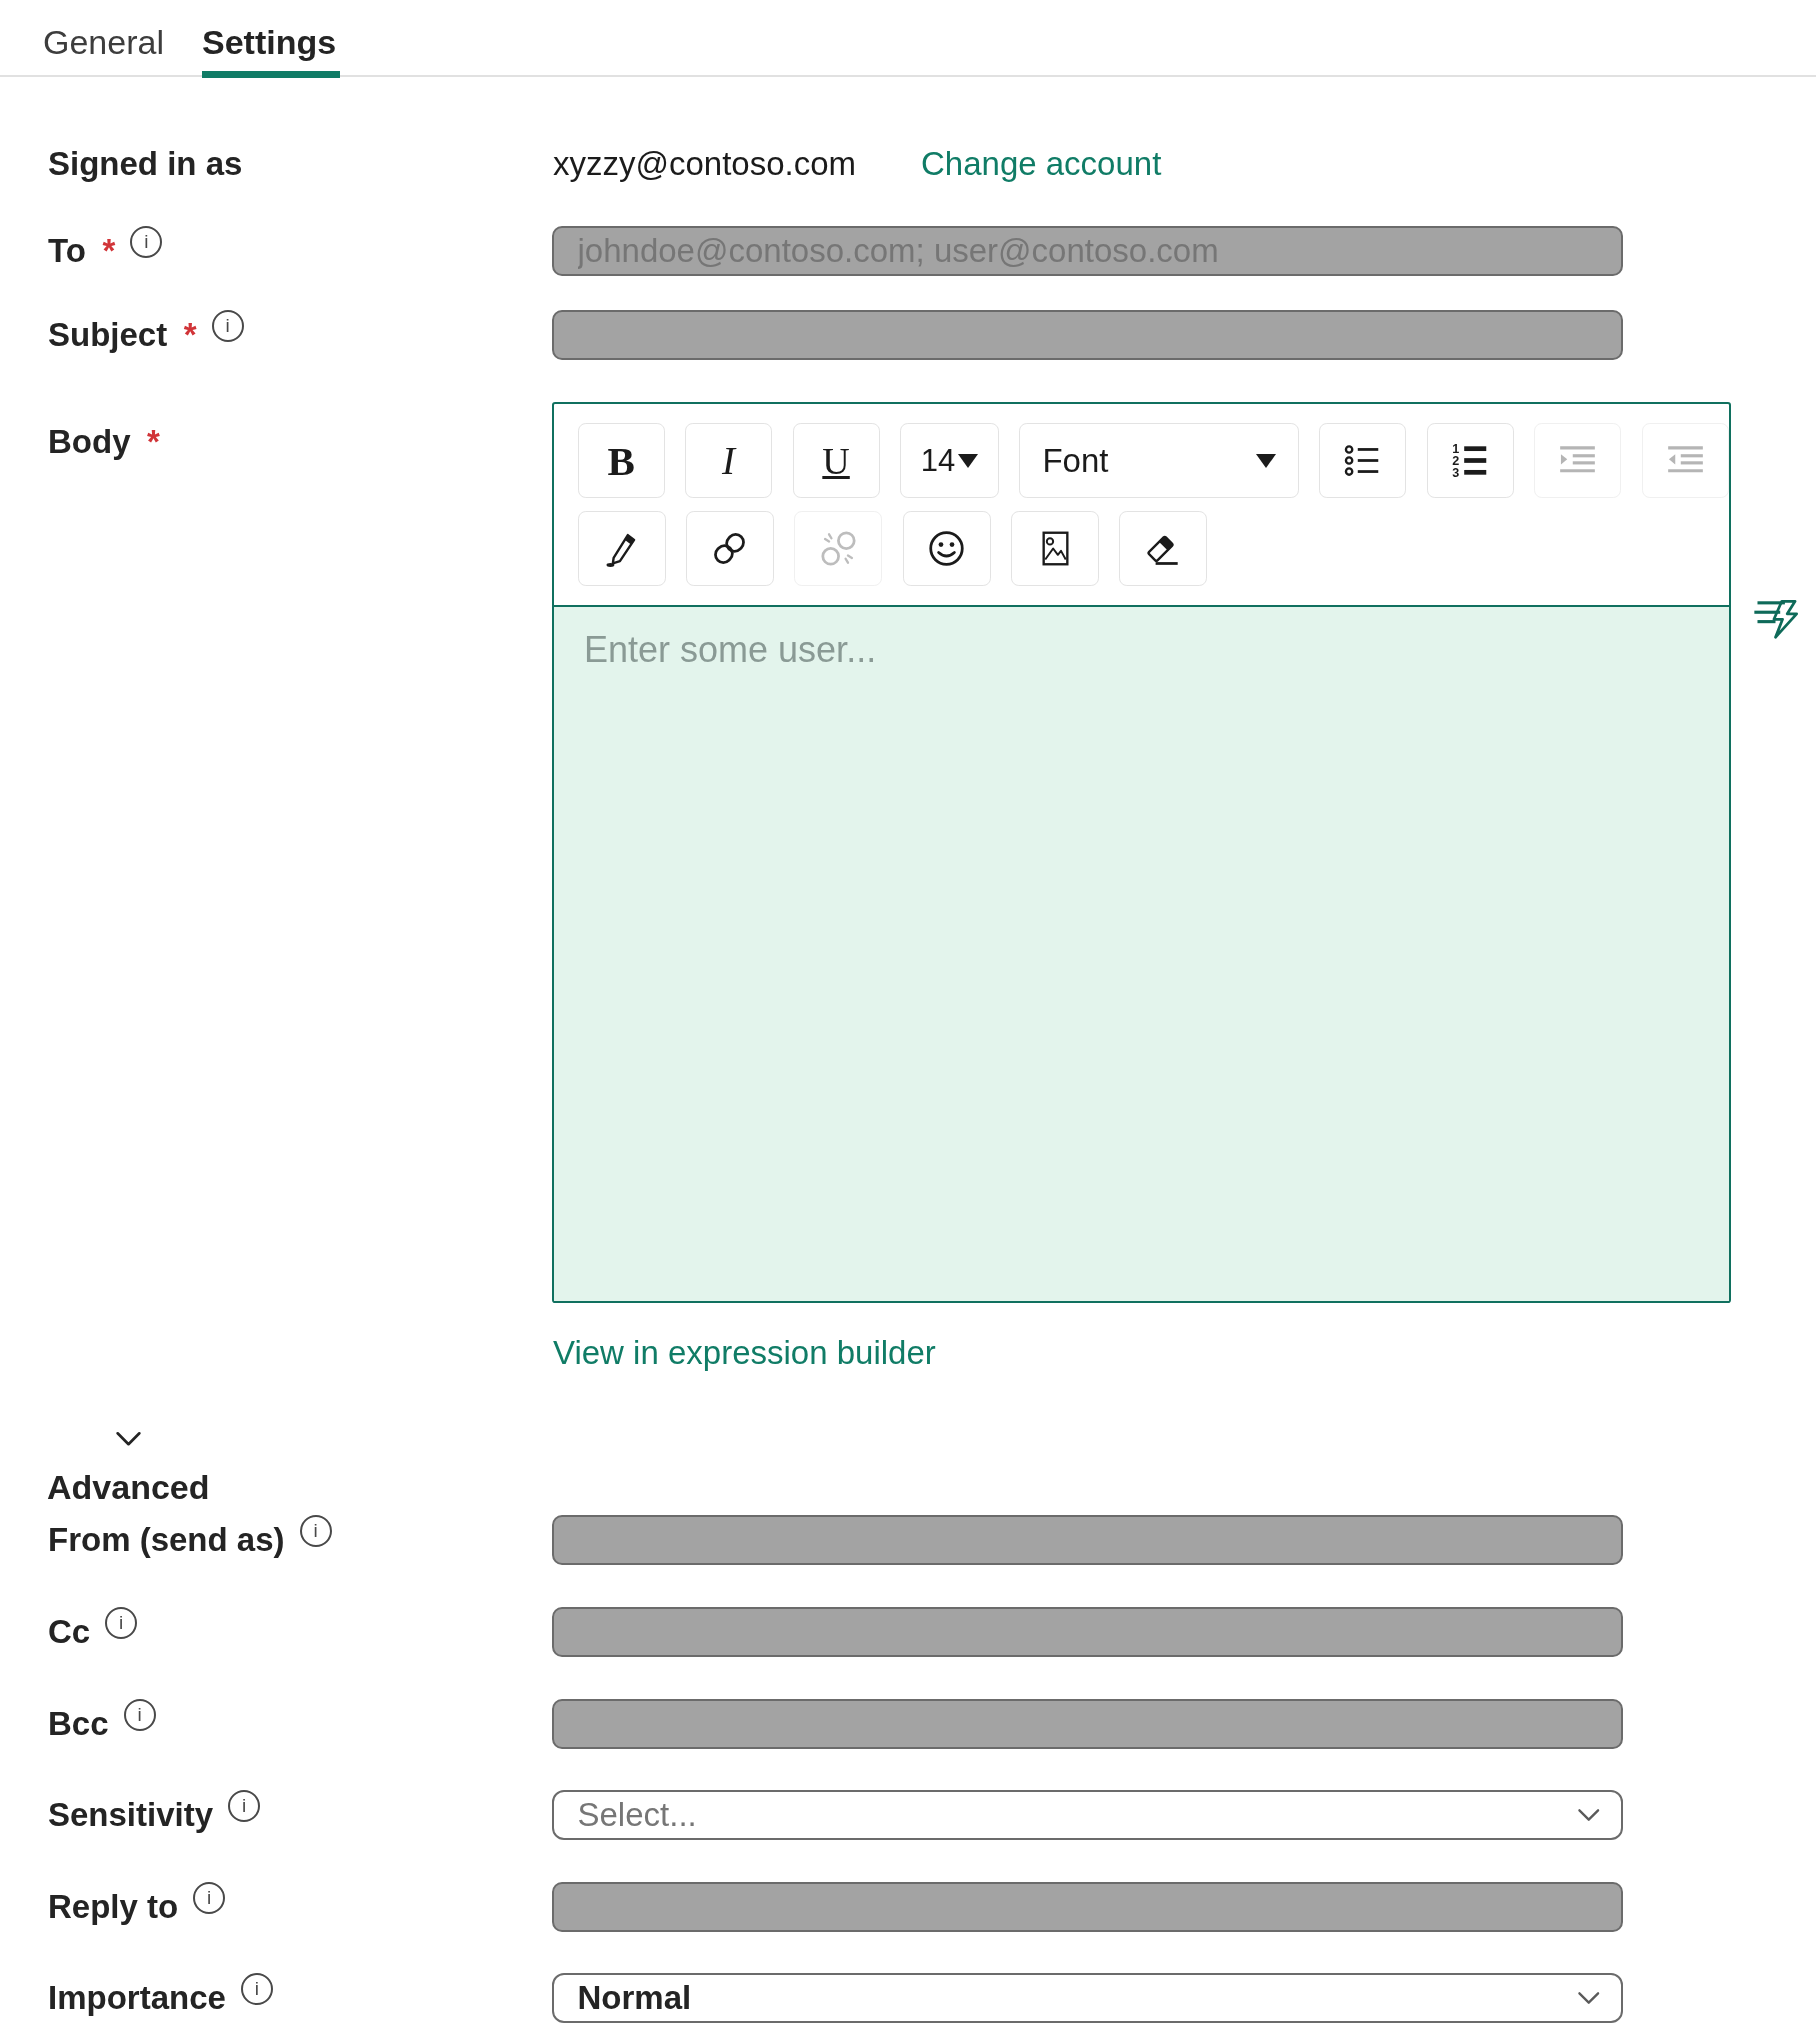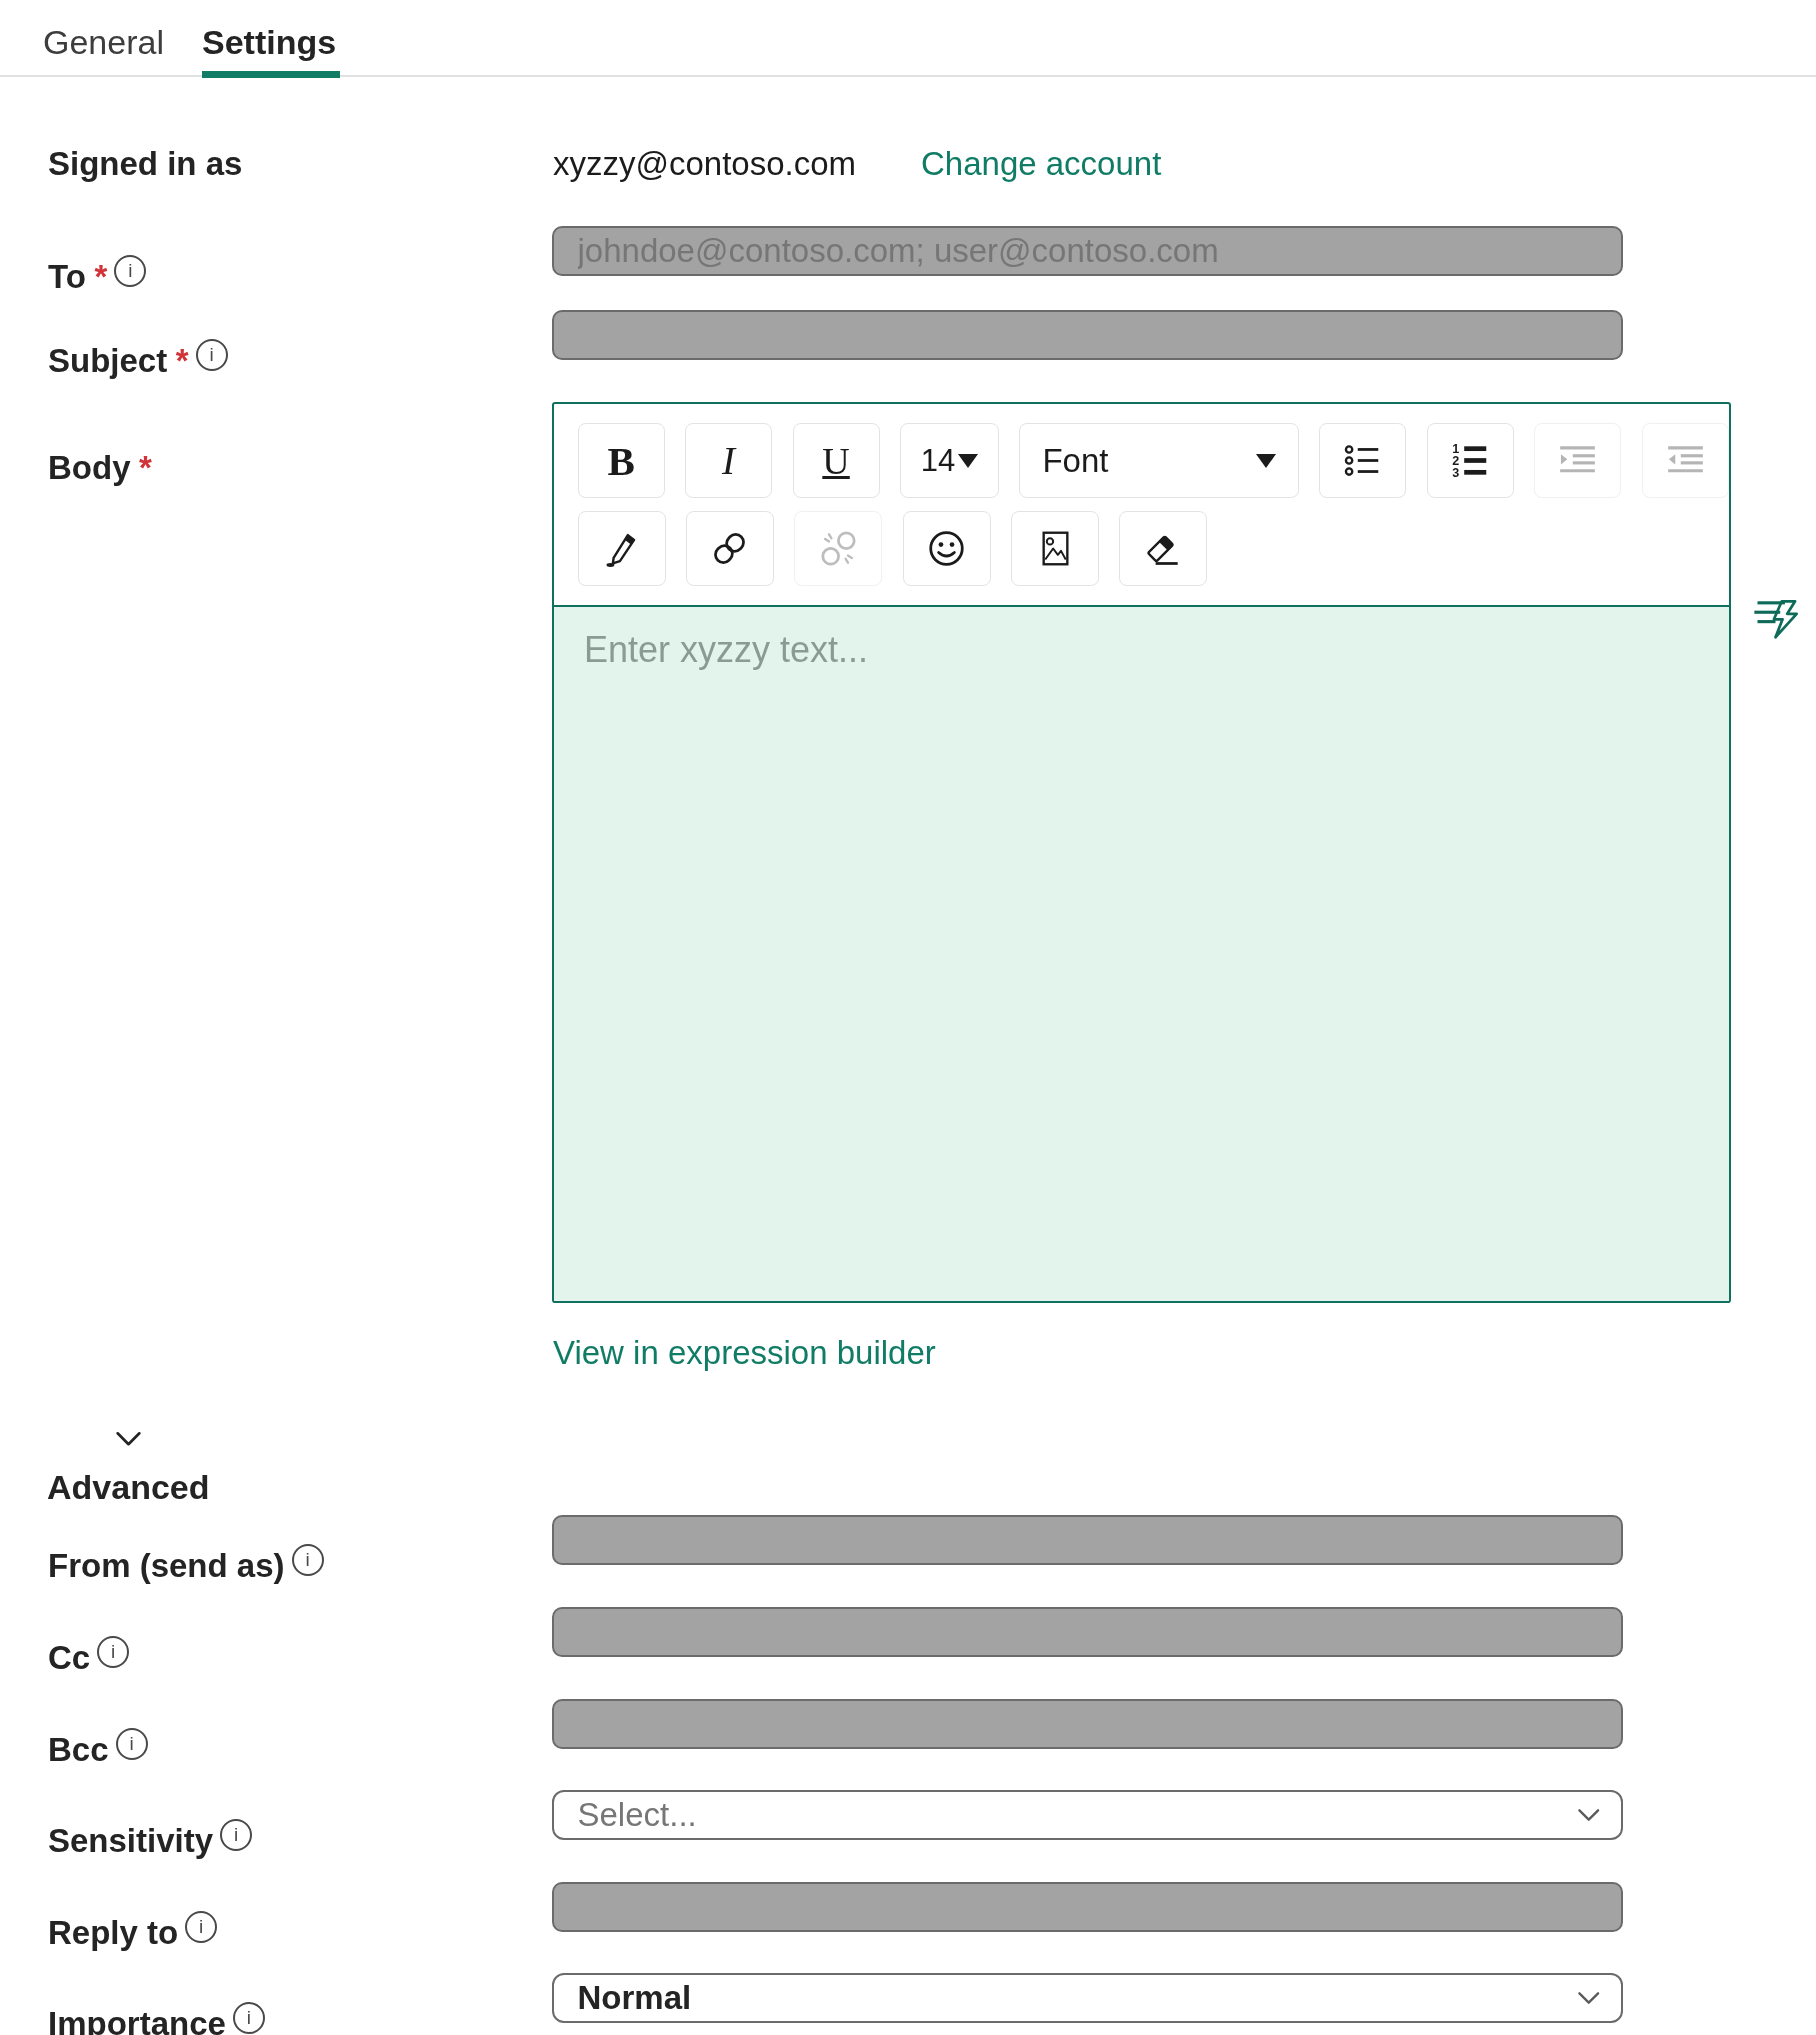--- a/index.html
+++ b/index.html
@@ -9,22 +9,22 @@
   
   .tabs{position:absolute;top:0;left:0;width:100%;height:78px;}
   .tab{position:absolute;top:11px;font-size:34px;line-height:47px;cursor:pointer;background:none;border:none;padding:0;font-family:inherit;margin-top:8px;}
   .tab-general{left:43px;font-weight:400;color:#3d3d3d;}
   .tab-settings{left:202px;font-weight:600;color:#242424;}
   .tabs-divider{position:absolute;top:75px;left:0;width:100%;height:2.3px;background:#e1e1e1;}
   .tab-underline{position:absolute;top:71px;left:202px;width:138px;height:7px;background:#107c66;z-index:2;}
 
   
   .row{position:absolute;left:0;width:100%;}
-  .flabel{position:absolute;left:48px;display:flex;align-items:flex-end;gap:7px;
-          font-size:33px;font-weight:600;color:#242424;height:50px;white-space:nowrap;margin-top:20px;}
+  .flabel{position:absolute;left:48px;display:flex;align-items:center;gap:15px;
+          font-size:33px;font-weight:600;color:#242424;height:50px;white-space:nowrap;}
   .req{color:#d13438;font-weight:600;font-size:33px;margin-left:1.6px;}
   .info{display:inline-flex;align-items:center;justify-content:center;width:28px;height:28px;
         border:2px solid #494949;border-radius:50%;font-size:19px;font-weight:400;color:#494949;
         position:relative;top:-9.4px;flex:0 0 auto;cursor:default;}
   .tinput{position:absolute;left:552px;width:1071px;height:50px;box-sizing:border-box;
           border:2px solid #6b6b6b;border-radius:10px;padding:0 23.5px;font-size:33px;
           font-family:inherit;color:#242424;background:#a3a3a3;}
   .tinput::placeholder{color:#767676;opacity:1;}
   .tselect{position:absolute;left:552px;width:1071px;height:50px;box-sizing:border-box;
            border:2px solid #6b6b6b;border-radius:12px;padding:0 20.4px 0 23.5px;font-size:33px;
@@ -231,21 +231,21 @@
             <g transform="rotate(-45 24 24)">
               <rect x="6" y="17" width="30" height="15" rx="2" fill="none" stroke="#1b1b1b" stroke-width="3"></rect>
               <rect x="26" y="17" width="10" height="15" fill="#1b1b1b"></rect>
             </g>
             <line x1="16" y1="45" x2="44" y2="45" stroke="#1b1b1b" stroke-width="3.5"></line>
           </svg>
         </button>
       </div>
     </div>
     <div class="rte-body">
-      <span class="rte-ph">Enter xyzzy text...</span>
+      <span class="rte-ph">Enter some user...</span>
     </div>
   </div>
 
   <div class="bolt">
     <svg width="47" height="47" viewBox="0 0 60 60">
       <g stroke="#0e6a59" stroke-width="4">
         <line x1="7" y1="10" x2="42" y2="10"></line>
         <line x1="3" y1="22" x2="36" y2="22"></line>
         <line x1="7" y1="34" x2="30" y2="34"></line>
       </g>

